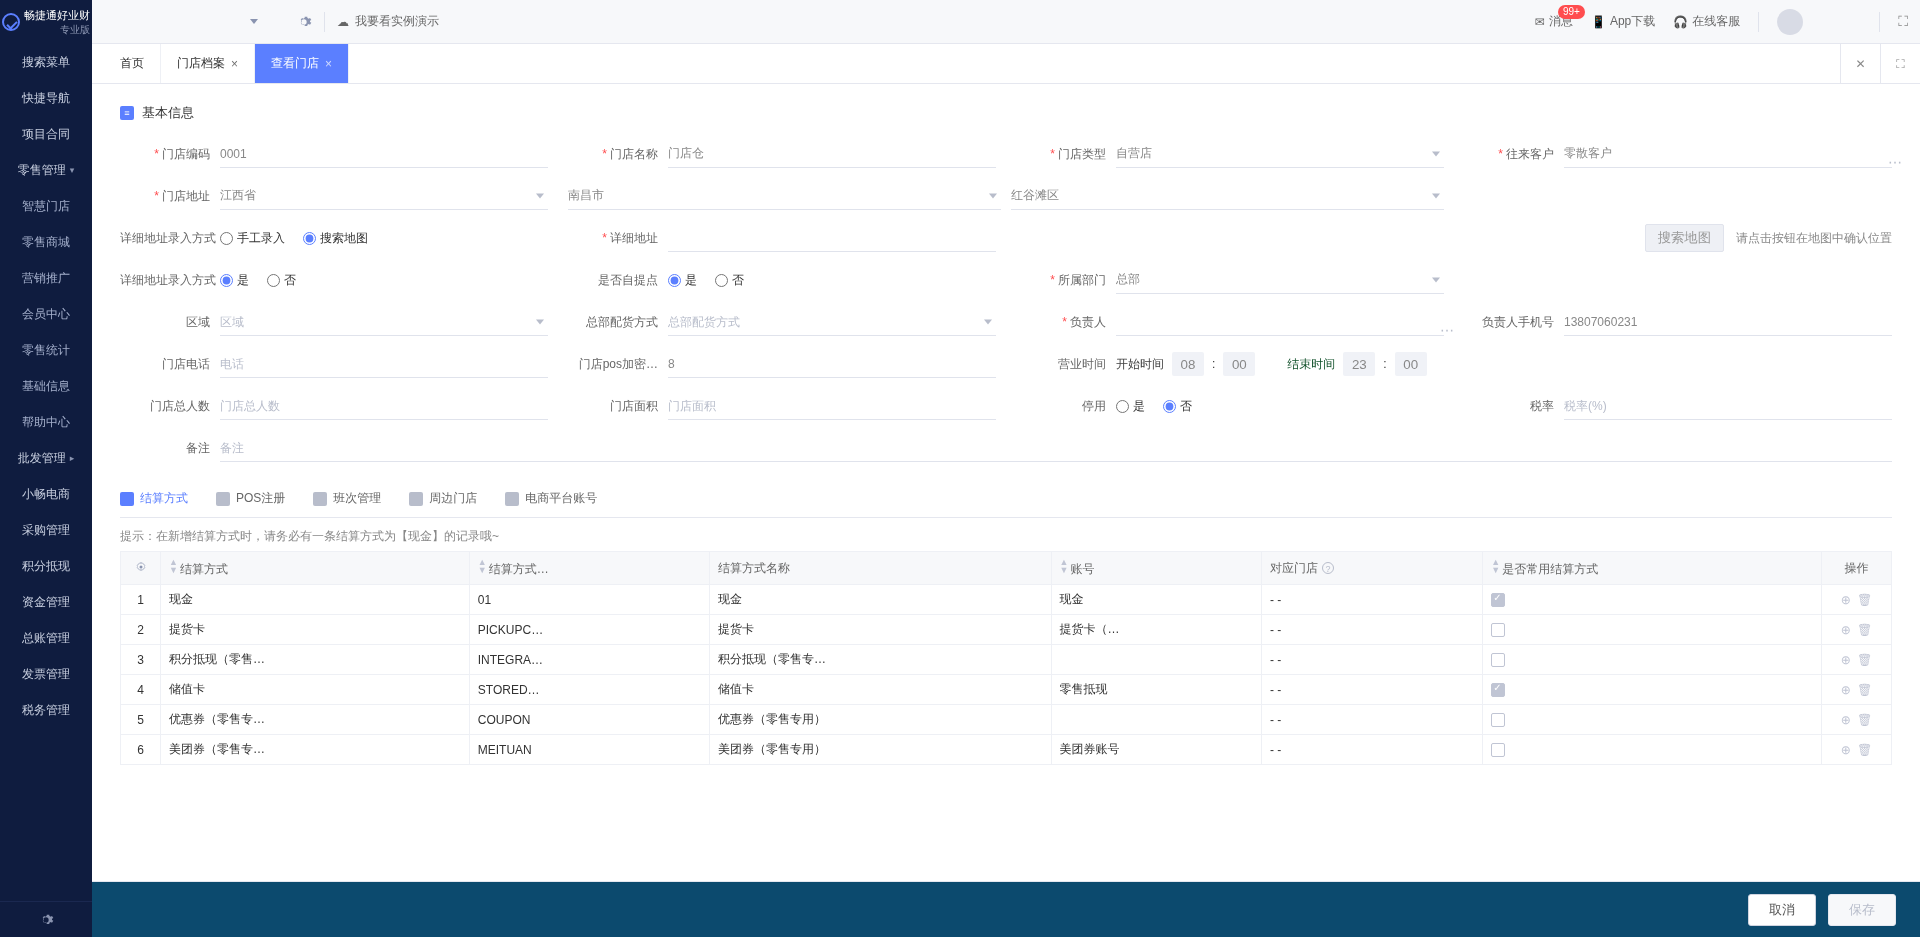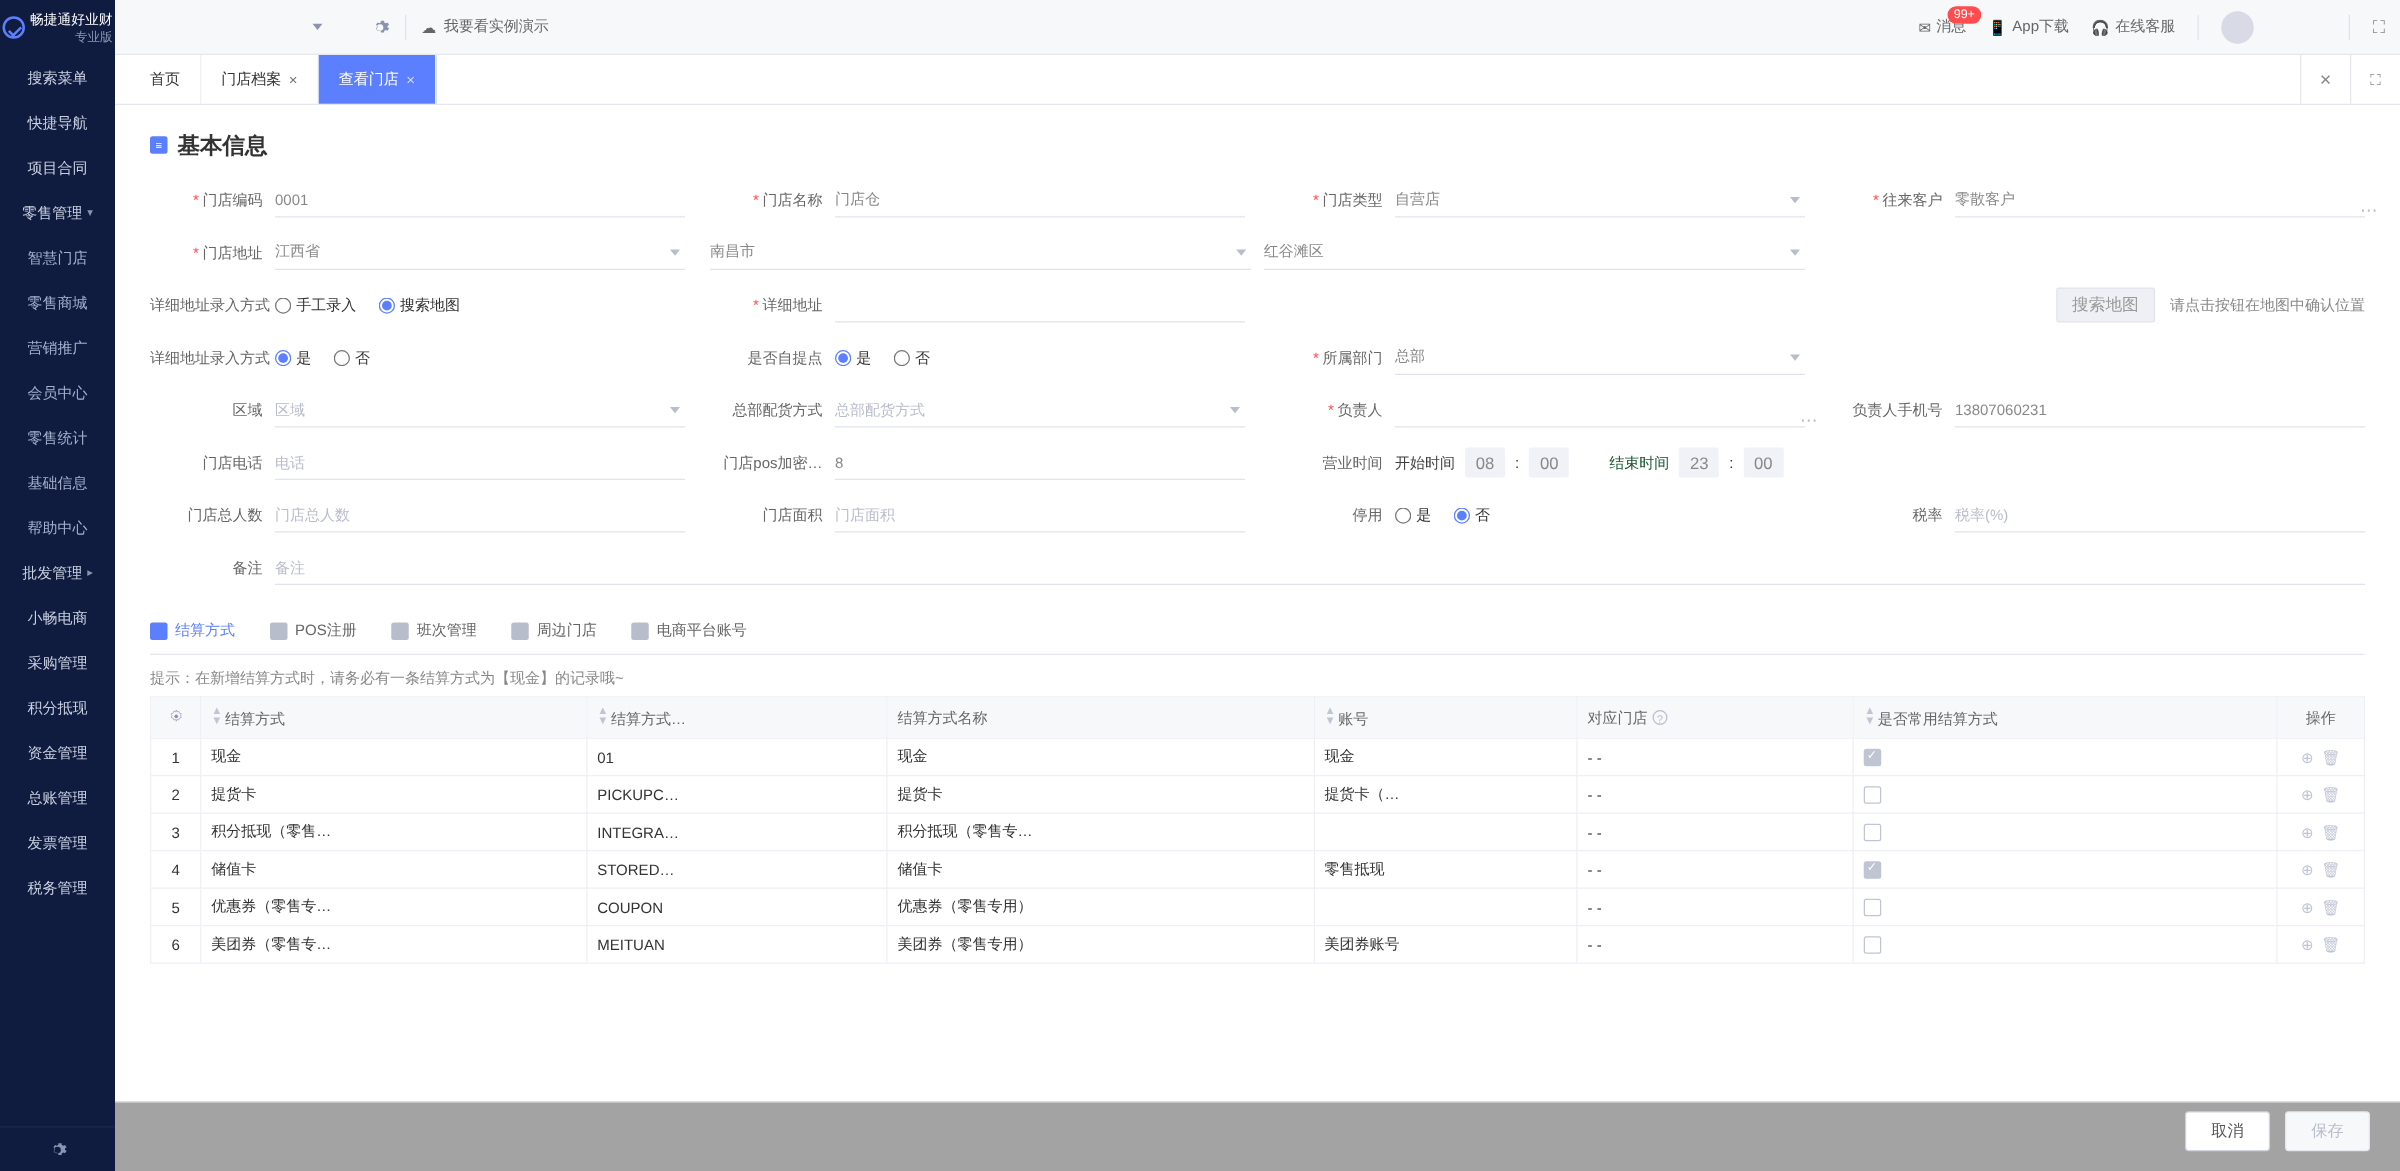--- a/index.html
+++ b/index.html
@@ -32,21 +32,21 @@
 .tabs { height: 40px; display: flex; align-items: stretch; padding-left: 12px; border-bottom: 1px solid #e5e7ef; position: relative; }
 .tab { display: flex; align-items: center; padding: 0 16px; cursor: pointer; border-right: 1px solid #eef0f5; gap: 6px; }
 .tab.active { background: #5b7fff; color: #fff; }
 .tab-close { font-size: 12px; opacity: .7; }
 .tabs-actions { margin-left: auto; display: flex; }
 .tabs-action { width: 40px; display: flex; align-items: center; justify-content: center; border-left: 1px solid #e5e7ef; cursor: pointer; color: #888; }
 
 .content { flex: 1; overflow-y: auto; padding: 20px 28px 0 28px; background: #fff; }
 .section-header { display: flex; align-items: center; gap: 8px; margin-bottom: 18px; }
 .section-icon { width: 14px; height: 14px; background: #5b7fff; border-radius: 2px; display: inline-flex; align-items: center; justify-content: center; color: #fff; font-size: 9px; }
-.section-title { font-size: 18px; color: #333; font-weight: 700; }
+.section-title { font-size: 13px; color: #333; font-weight: 400; }
 
 .form-grid { display: grid; grid-template-columns: repeat(4, 1fr); column-gap: 20px; row-gap: 14px; }
 .form-cell { display: flex; align-items: center; }
 .form-label { width: 100px; text-align: right; padding-right: 10px; color: #666; white-space: nowrap; flex-shrink: 0; }
 .form-label .req { color: #ff4d4f; margin-right: 3px; }
 .form-control { flex: 1; min-width: 0; }
 .input { width: 100%; height: 28px; border: none; border-bottom: 1px solid #e0e3ec; padding: 0 4px 0 0; font-size: 12px; color: #666; background: transparent; outline: none; }
 .input::placeholder { color: #b8bdcb; }
 .input-readonly { color: #888; }
 .select-wrap { position: relative; }
@@ -77,21 +77,21 @@
 .dtable td.center, .dtable th.center { text-align: center; }
 .gear-th { width: 40px; text-align: center; }
 .op-col { width: 70px; }
 .op-icons { display: flex; justify-content: center; gap: 6px; color: #c0c5d4; }
 .op-icons span { cursor: pointer; }
 .chk { width: 14px; height: 14px; border: 1px solid #c0c5d4; border-radius: 2px; display: inline-block; vertical-align: middle; background: #fff; }
 .chk.checked { background: #c0c5d4; position: relative; }
 .chk.checked::after { content: "✓"; color: #fff; font-size: 10px; position: absolute; left: 1px; top: -2px; }
 .help-icon { display:inline-block; width:12px; height:12px; border:1px solid #b8bdcb; border-radius:50%; font-size:9px; line-height:12px; text-align:center; color:#b8bdcb; margin-left:4px;}
 
-.footer { height: 56px; border-top: 1px solid #e5e7ef; display: flex; align-items: flex-end; justify-content: flex-end; padding: 16px 24px; gap: 12px; background: #a3a3a3; }
+.footer { height: 56px; border-top: 1px solid #e5e7ef; display: flex; align-items: center; justify-content: flex-end; padding: 16px 24px; gap: 12px; background: #0c4a6e; }
 .btn { height: 32px; padding: 0 20px; border-radius: 3px; cursor: pointer; font-size: 13px; }
 .btn-default { background: #fff; border: 1px solid #d0d4e0; color: #555; }
 .btn-disabled { background: #f7f8fa; border: 1px solid #e5e7ef; color: #b8bdcb; cursor: not-allowed; }
 
 .chevron-down { display:inline-block; width:0; height:0; border-left:4px solid transparent; border-right:4px solid transparent; border-top:5px solid #8a94b0; }
 </style>
 </head>
 <body>
 
 <div class="app">

